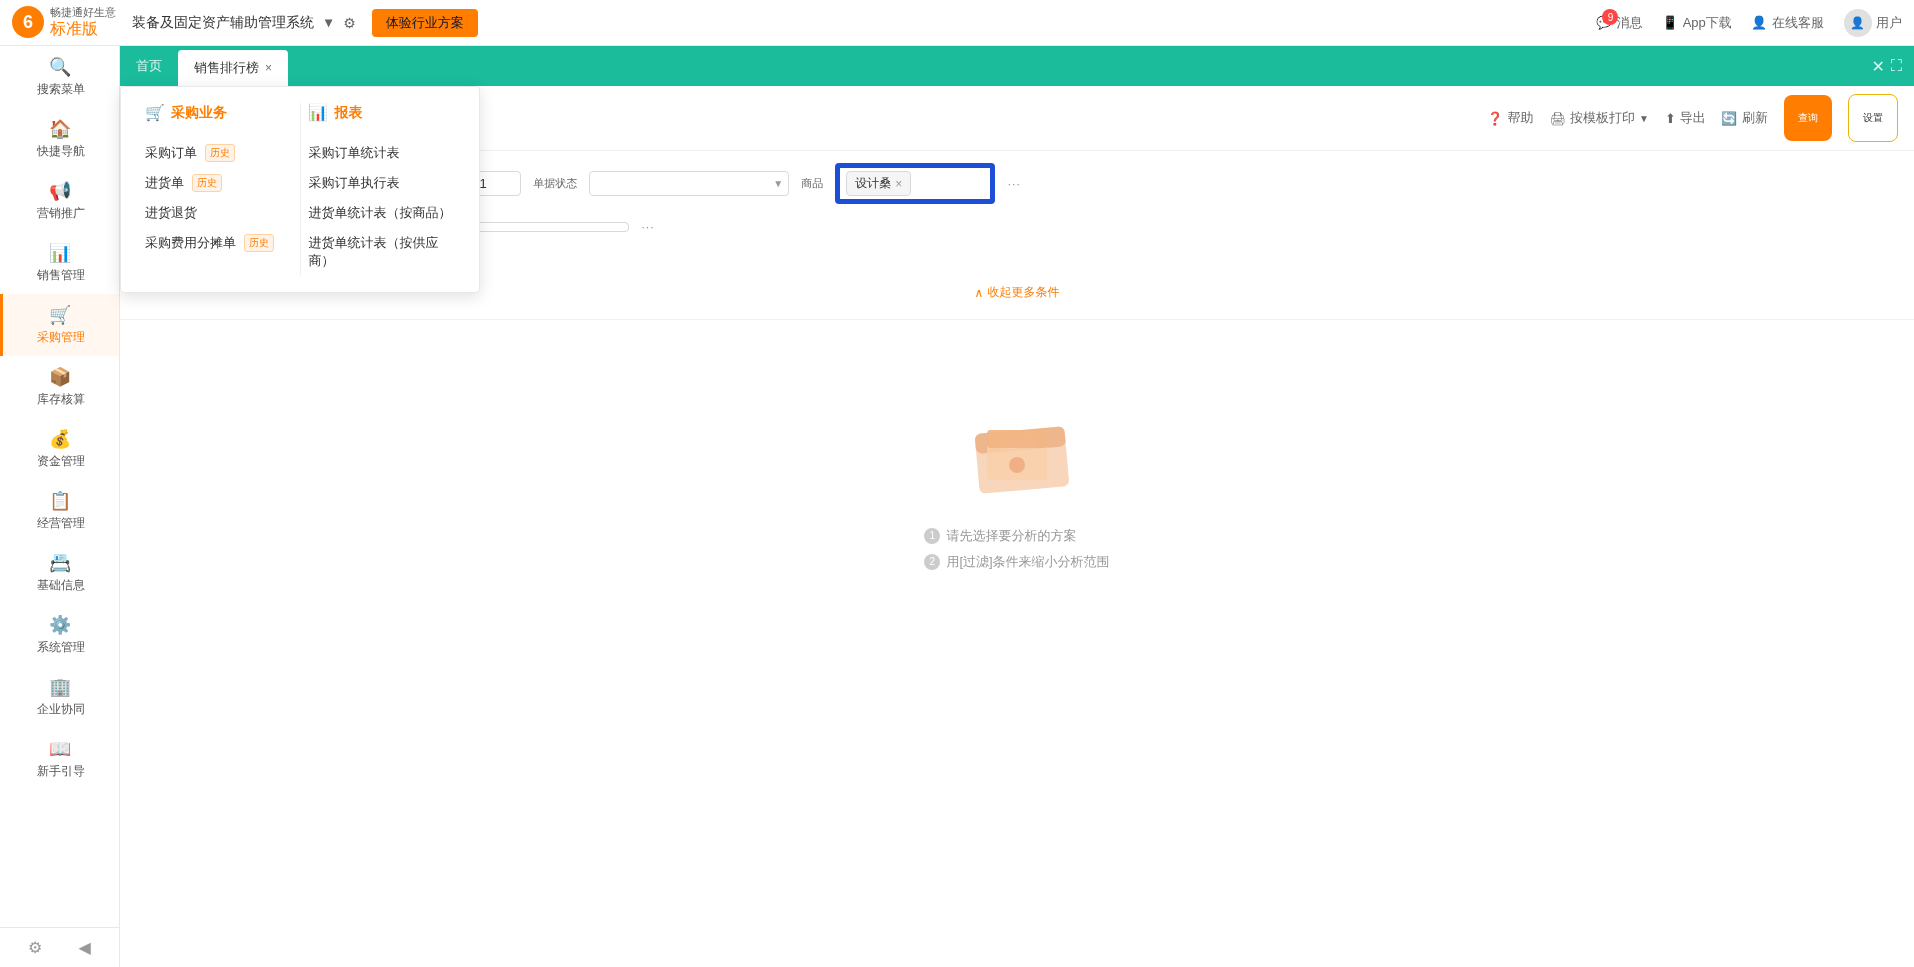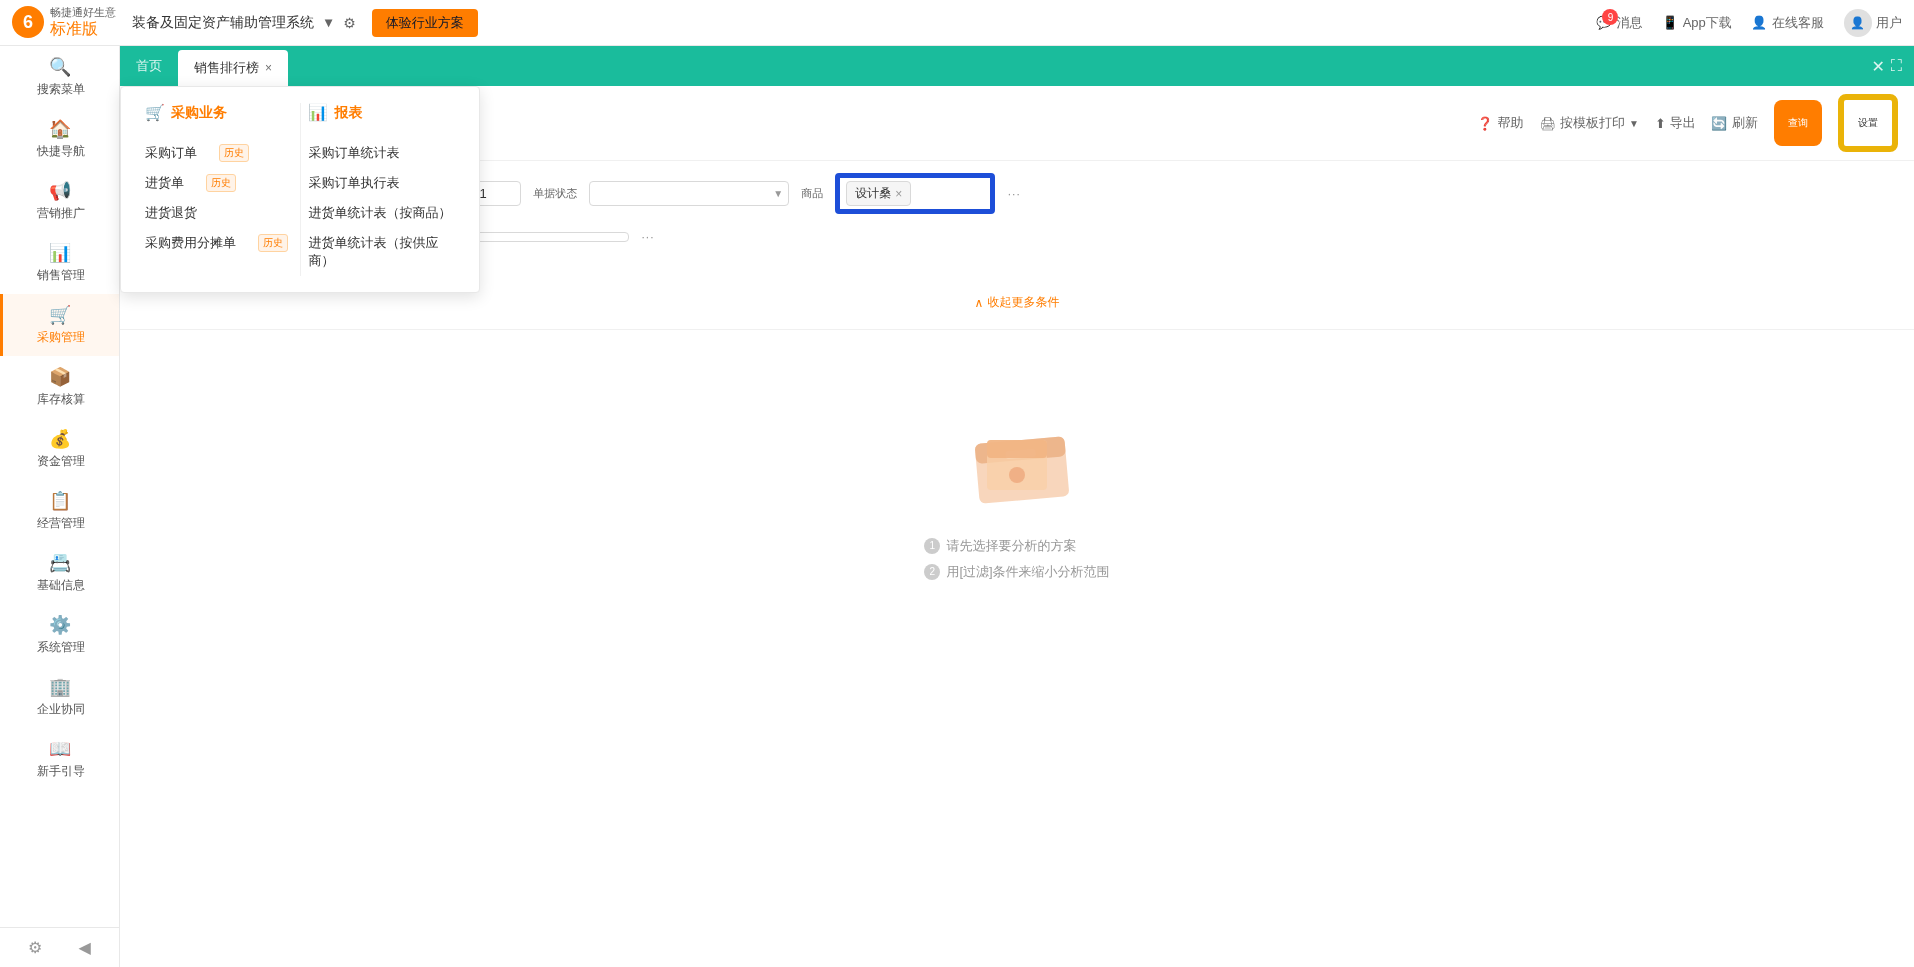--- a/index.html
+++ b/index.html
@@ -243,21 +243,21 @@
       font-size: 10px;
       cursor: pointer;
       border: none;
     }
     .btn-primary {
       background: #ff7d00;
       color: white;
     }
     .btn-default {
       background: #fff;
-      border: 6px solid #eab308;
+      border: 1px solid #eab308;
       color: #333;
     }
     .toolbar-row {
       display: flex;
       align-items: center;
       justify-content: flex-end;
       gap: 16px;
       padding: 8px 16px;
       border-bottom: 1px solid #f0f0f0;
     }
@@ -327,21 +327,21 @@
       color: #ff7d00;
       margin-bottom: 12px;
       padding-bottom: 4px;
     }
     .dropdown-col-title .col-icon {
       font-size: 16px;
     }
     .dropdown-menu-item {
       display: flex;
       align-items: center;
-      gap: 22px;
+      gap: 8px;
       padding: 6px 0;
       cursor: pointer;
       color: #333;
       font-size: 13px;
     }
     .history-badge {
       background: #fff3e8;
       color: #ff7d00;
       border: 1px solid #ffd3a0;
       border-radius: 3px;

